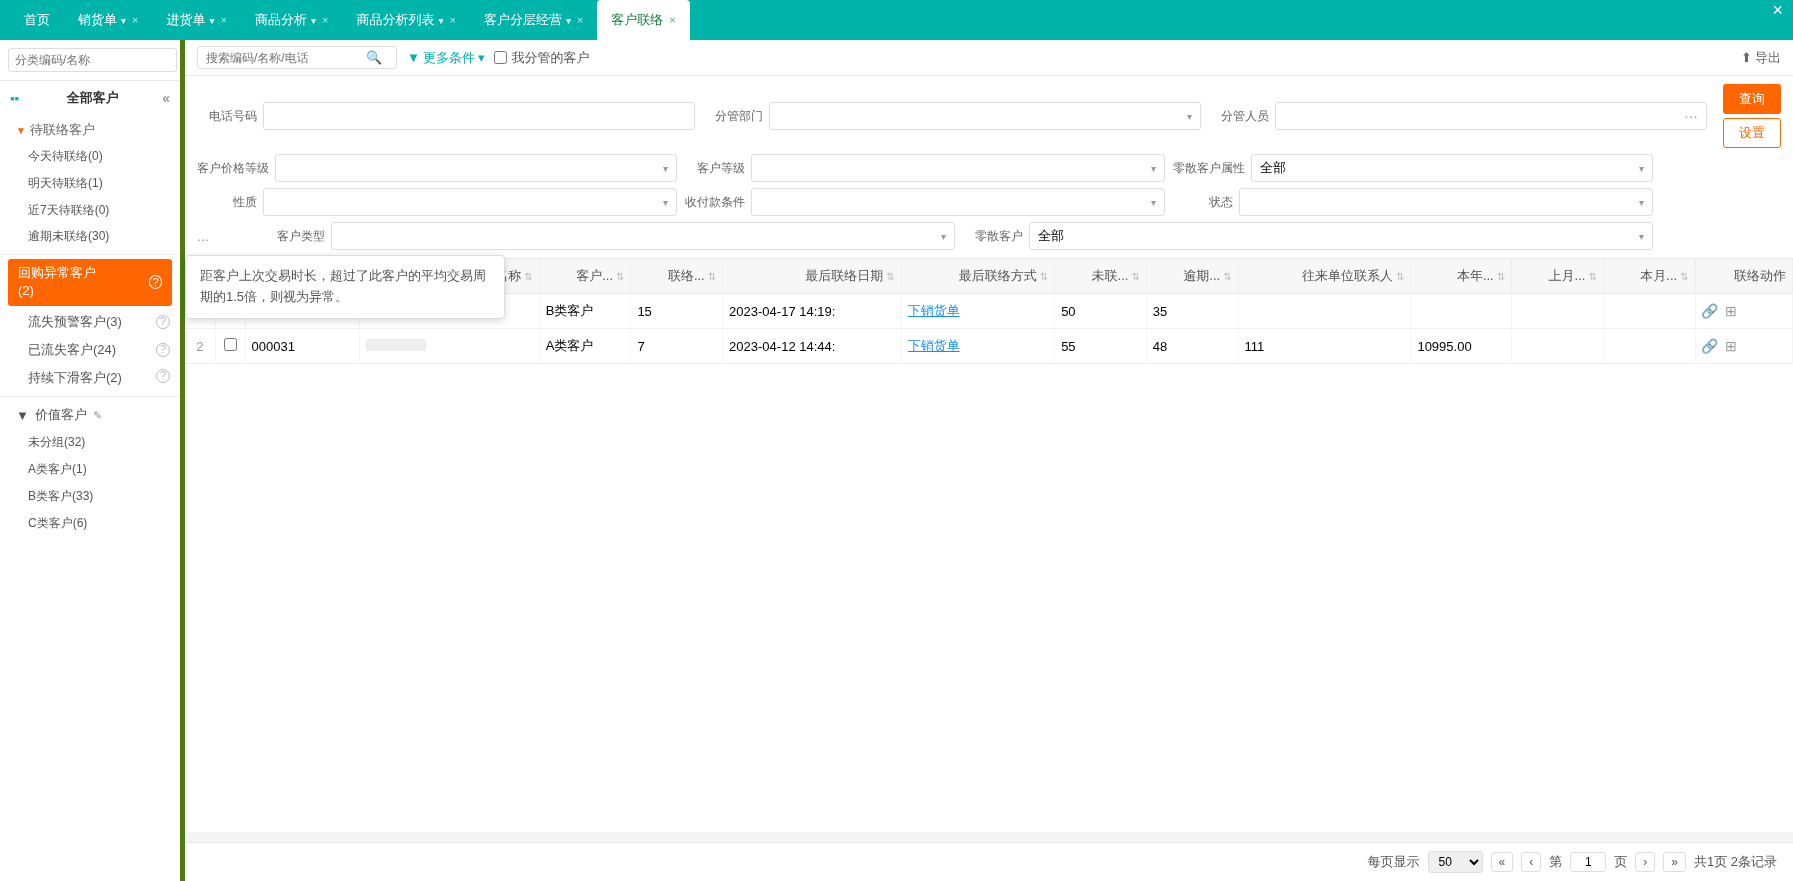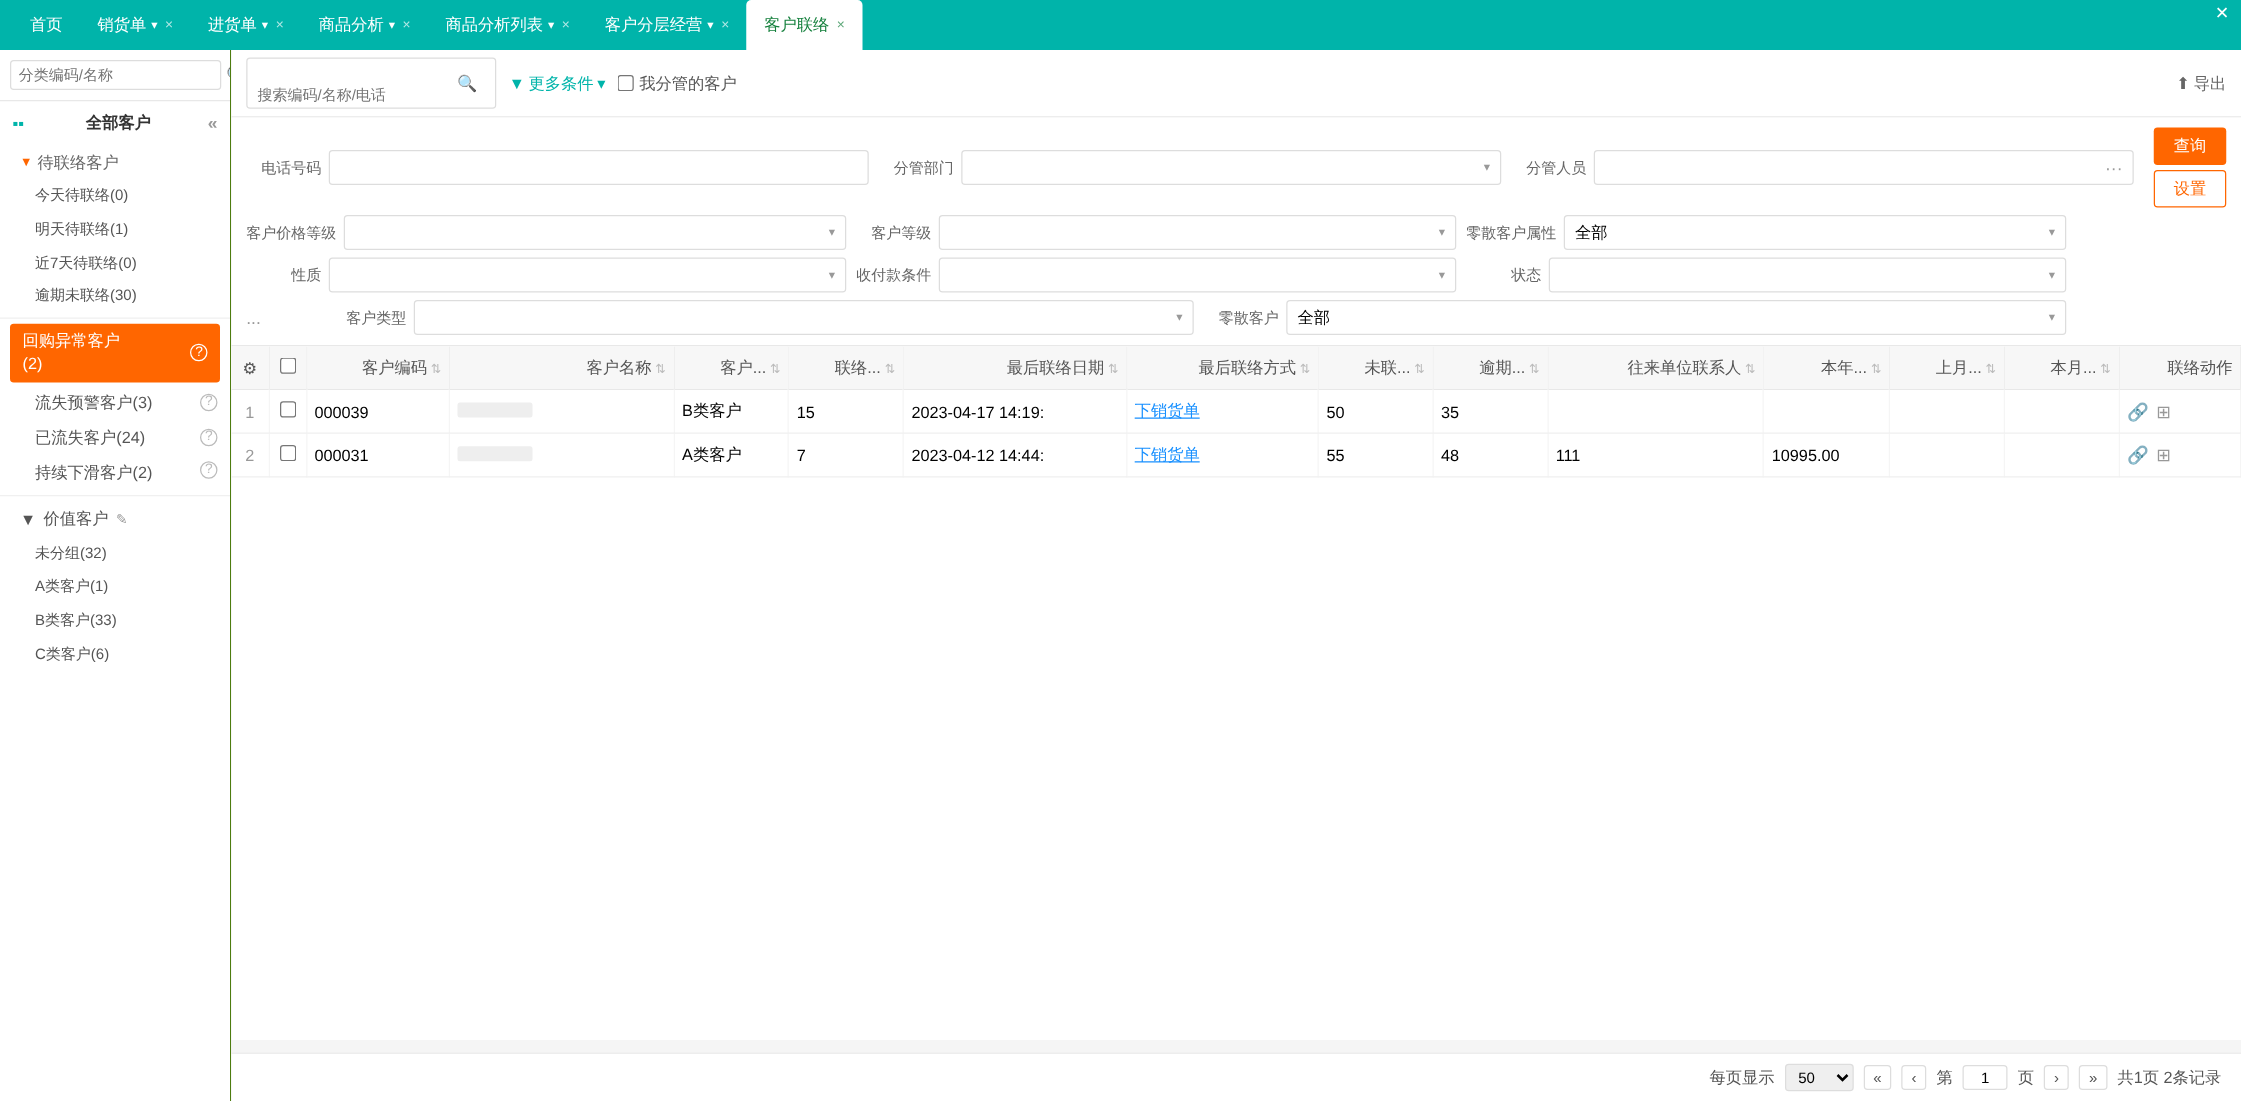--- a/index.html
+++ b/index.html
@@ -22,21 +22,21 @@
     .top-nav .nav-item .arrow { margin-left: 4px; font-size: 10px; }
     .top-nav-right { margin-left: auto; color: white; font-size: 18px; cursor: pointer; }
 
     
     .main-layout {
       display: flex; height: calc(881px - 40px);
     }
 
     
     .sidebar {
-      width: 185px; background: white; border-right: 1px solid #4d7c0f;
+      width: 185px; background: white; border-right: 5px solid #4d7c0f;
       display: flex; flex-direction: column; overflow: hidden;
     }
     .sidebar-search {
       padding: 8px; border-bottom: 1px solid #e8e8e8;
       display: flex; align-items: center; gap: 4px;
     }
     .sidebar-search input {
       flex: 1; border: 1px solid #ddd; border-radius: 3px; padding: 4px 6px;
       font-size: 12px; outline: none;
     }
@@ -286,26 +286,29 @@
         <span>价值客户</span>
         <span class="edit-icon">✎</span>
       </div>
       <div class="sidebar-item">未分组(32)</div>
       <div class="sidebar-item">A类客户(1)</div>
       <div class="sidebar-item">B类客户(33)</div>
       <div class="sidebar-item">C类客户(6)</div>
     </div>
   </div>
 
+  <div class="tooltip-box">
+    <span>距客户上次交易时长，超过了此客户的平均交易周期的1.5倍，则视为异常。</span>
+  </div>
 
   <div class="content-area">
 
     <div class="filter-bar">
       <div class="search-input-wrap">
-        <input type="text" style="width: 160px; margin-top: 19px;" placeholder="搜索编码/名称/电话">
+        <input type="text" style="width: 160px;" placeholder="搜索编码/名称/电话">
         <span class="search-icon">🔍</span>
       </div>
       <button class="more-filter-btn">
         <span>▼</span>
         <span>更多条件</span>
         <span>▾</span>
       </button>
       <label class="my-customer-check">
         <input type="checkbox" style="">
         <span>我分管的客户</span>

